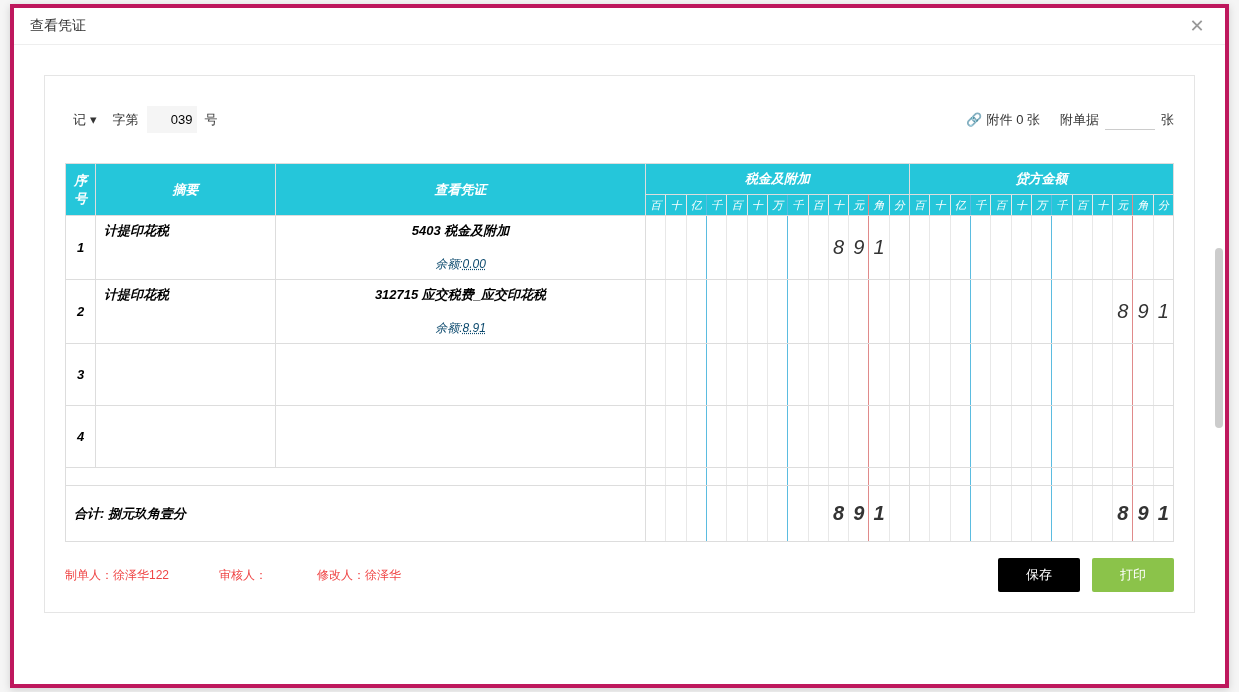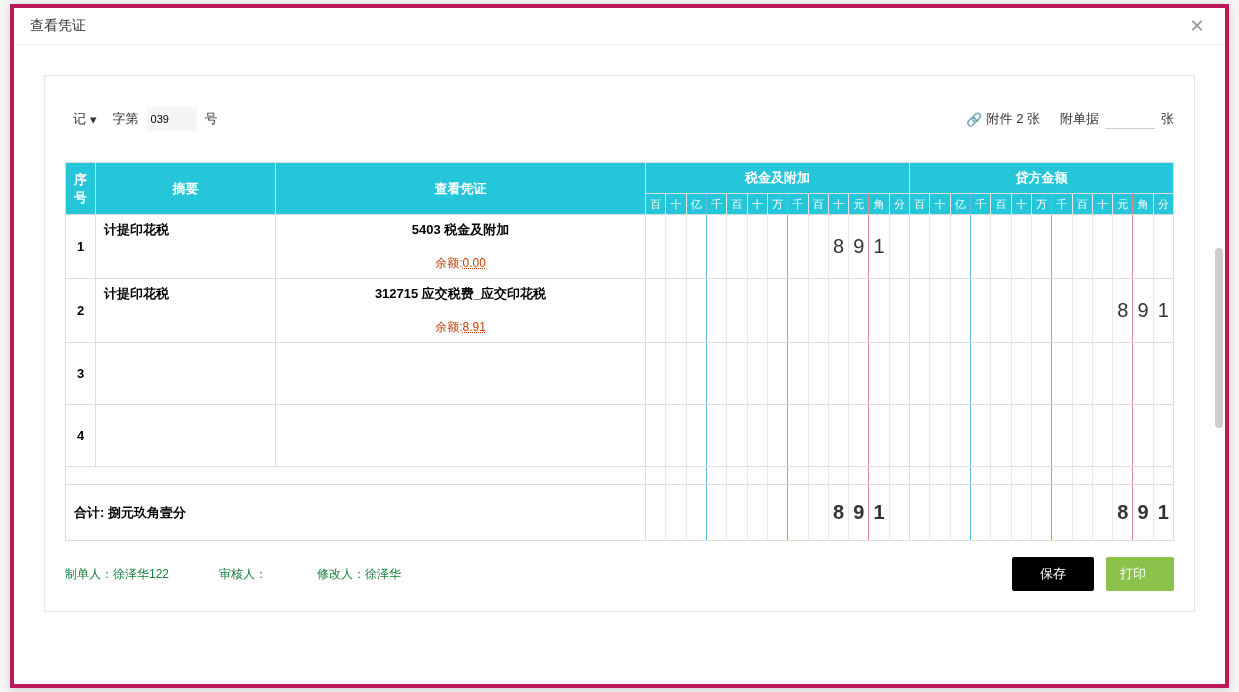--- a/index.html
+++ b/index.html
@@ -70,25 +70,25 @@
     }
     .voucher-meta .dropdown {
       display: inline-flex;
       align-items: center;
       gap: 4px;
       padding: 4px 8px;
       cursor: pointer;
     }
     .voucher-meta .num-input {
       width: 50px;
-      text-align: left;
+      text-align: right;
       background: #f5f5f5;
       border: none;
       padding: 6px 4px;
-      font-size: 11px;
+      font-size: 13px;
     }
     .date-area { display: flex; align-items: center; gap: 10px; font-size: 13px; color: #333; }
     .date-box {
       background: #f5f5f5;
       padding: 6px 20px;
       font-size: 13px;
       color: #333;
       border: none;
     }
     .attach-area {
@@ -104,20 +104,21 @@
       border-bottom: 1px solid #ccc;
       width: 50px;
       font-size: 13px;
       padding: 2px;
     }
     
     .voucher-table {
       width: 100%;
       border-collapse: collapse;
       table-layout: fixed;
+      font-style: italic;
     }
     .voucher-table th, .voucher-table td {
       border: 1px solid #ddd;
       font-size: 13px;
       vertical-align: middle;
     }
     .voucher-table thead th {
       background: #25c6da;
       color: #fff;
       font-weight: 700;
@@ -131,21 +132,21 @@
     }
     .col-seq { width: 30px; }
     .col-summary { width: 180px; }
     .col-account { width: 370px; }
     .col-amount { width: auto; }
     .entry-row td { height: 62px; }
     .entry-row .seq { text-align: center; font-weight: 700; }
     .entry-row .summary { padding: 6px 8px; vertical-align: top; font-weight: 700; }
     .entry-row .account { padding: 6px 8px; vertical-align: top; text-align: center; }
     .account-name { font-weight: 700; }
-    .balance { color: #c2410c; font-size: 12px; margin-top: 16px; }
+    .balance { color: #0c4a6e; font-size: 12px; margin-top: 16px; }
     .balance .bal-val { text-decoration: underline dotted; }
     .amount-wrap {
       padding: 0 !important;
       position: relative;
     }
     .digit-grid {
       display: flex;
       height: 100%;
       width: 100%;
     }
@@ -172,36 +173,36 @@
     .footer-row {
       display: flex;
       justify-content: space-between;
       align-items: center;
       margin-top: 16px;
     }
     .footer-meta {
       display: flex;
       gap: 50px;
       font-size: 12px;
-      color: #15803d;
+      color: #ef4444;
     }
     .footer-buttons {
       display: flex;
       gap: 12px;
     }
     .btn {
       border: none;
       padding: 8px 28px;
       font-size: 13px;
       cursor: pointer;
       border-radius: 2px;
       color: #fff;
     }
     .btn-save { background: #000000; cursor: not-allowed; }
-    .btn-print { background: #8bc34a; padding-left: 14px; }
+    .btn-print { background: #8bc34a; }
     .scrollbar-fake {
       position: absolute;
       right: 2px;
       top: 40px;
       bottom: 10px;
       width: 8px;
     }
     .scrollbar-thumb {
       position: absolute;
       top: 200px;
@@ -233,21 +234,21 @@
               <span>记</span>
               <span>▾</span>
             </span>
             <span>字第</span>
             <input class="num-input" value="039" style="">
             <span>号</span>
           </div>
           <div class="attach-area">
             <span class="attach-link">
               <span>🔗</span>
-              <span>附件 2 张</span>
+              <span>附件 0 张</span>
             </span>
             <span style="display:flex;align-items:center;gap:6px;">
               <span>附单据</span>
               <input class="attach-input" value="" style="">
               <span>张</span>
             </span>
           </div>
         </div>
 
         <table class="voucher-table">

